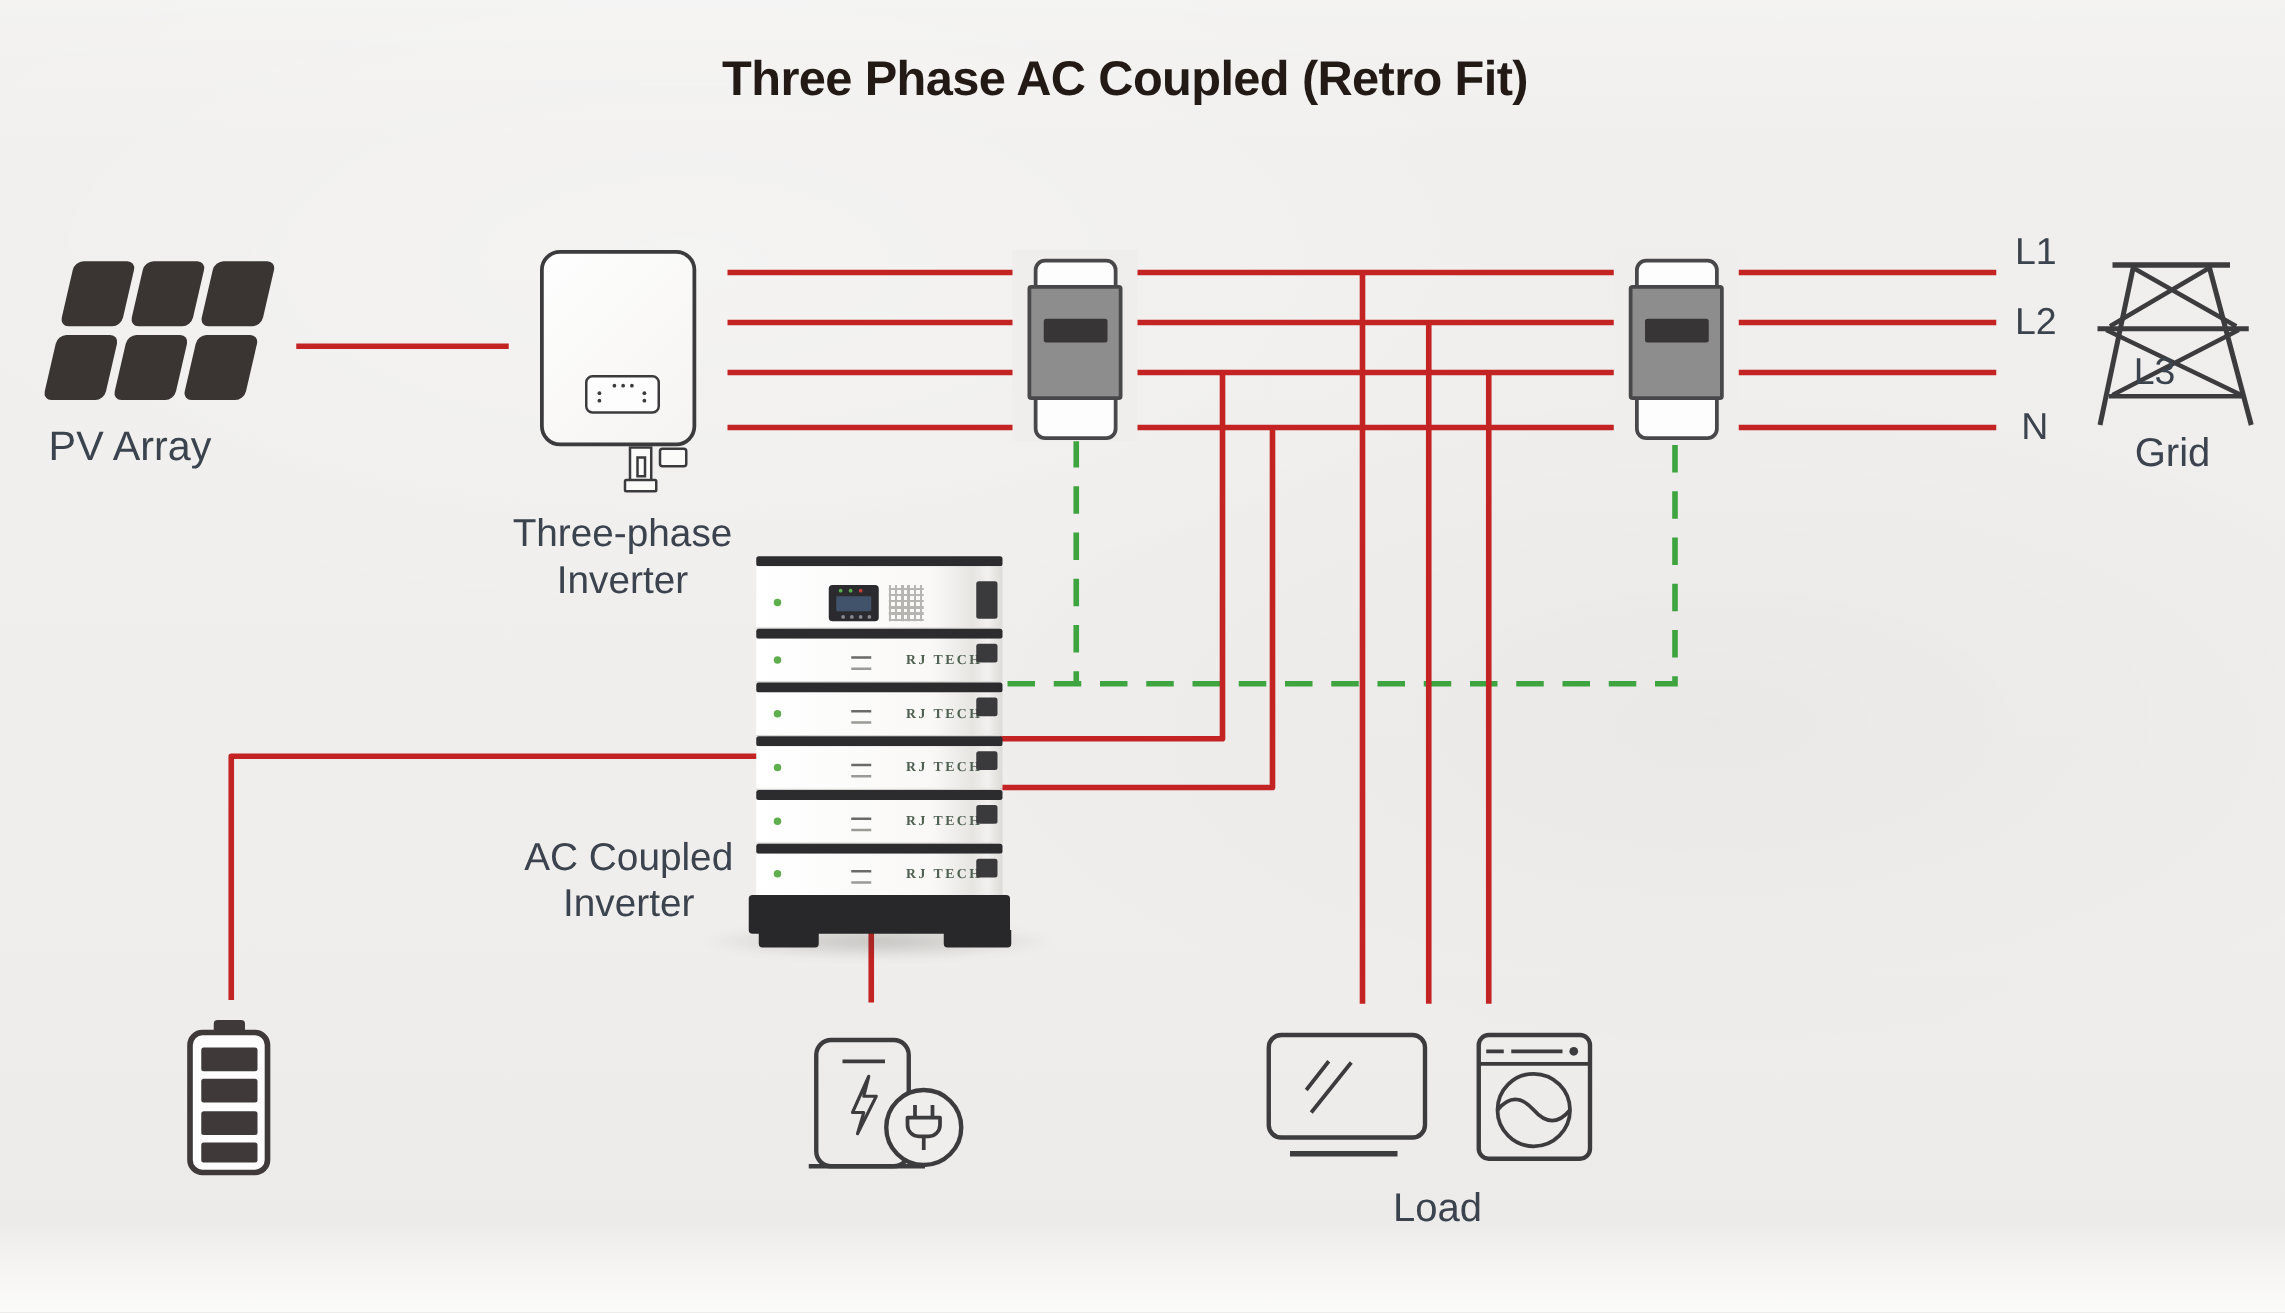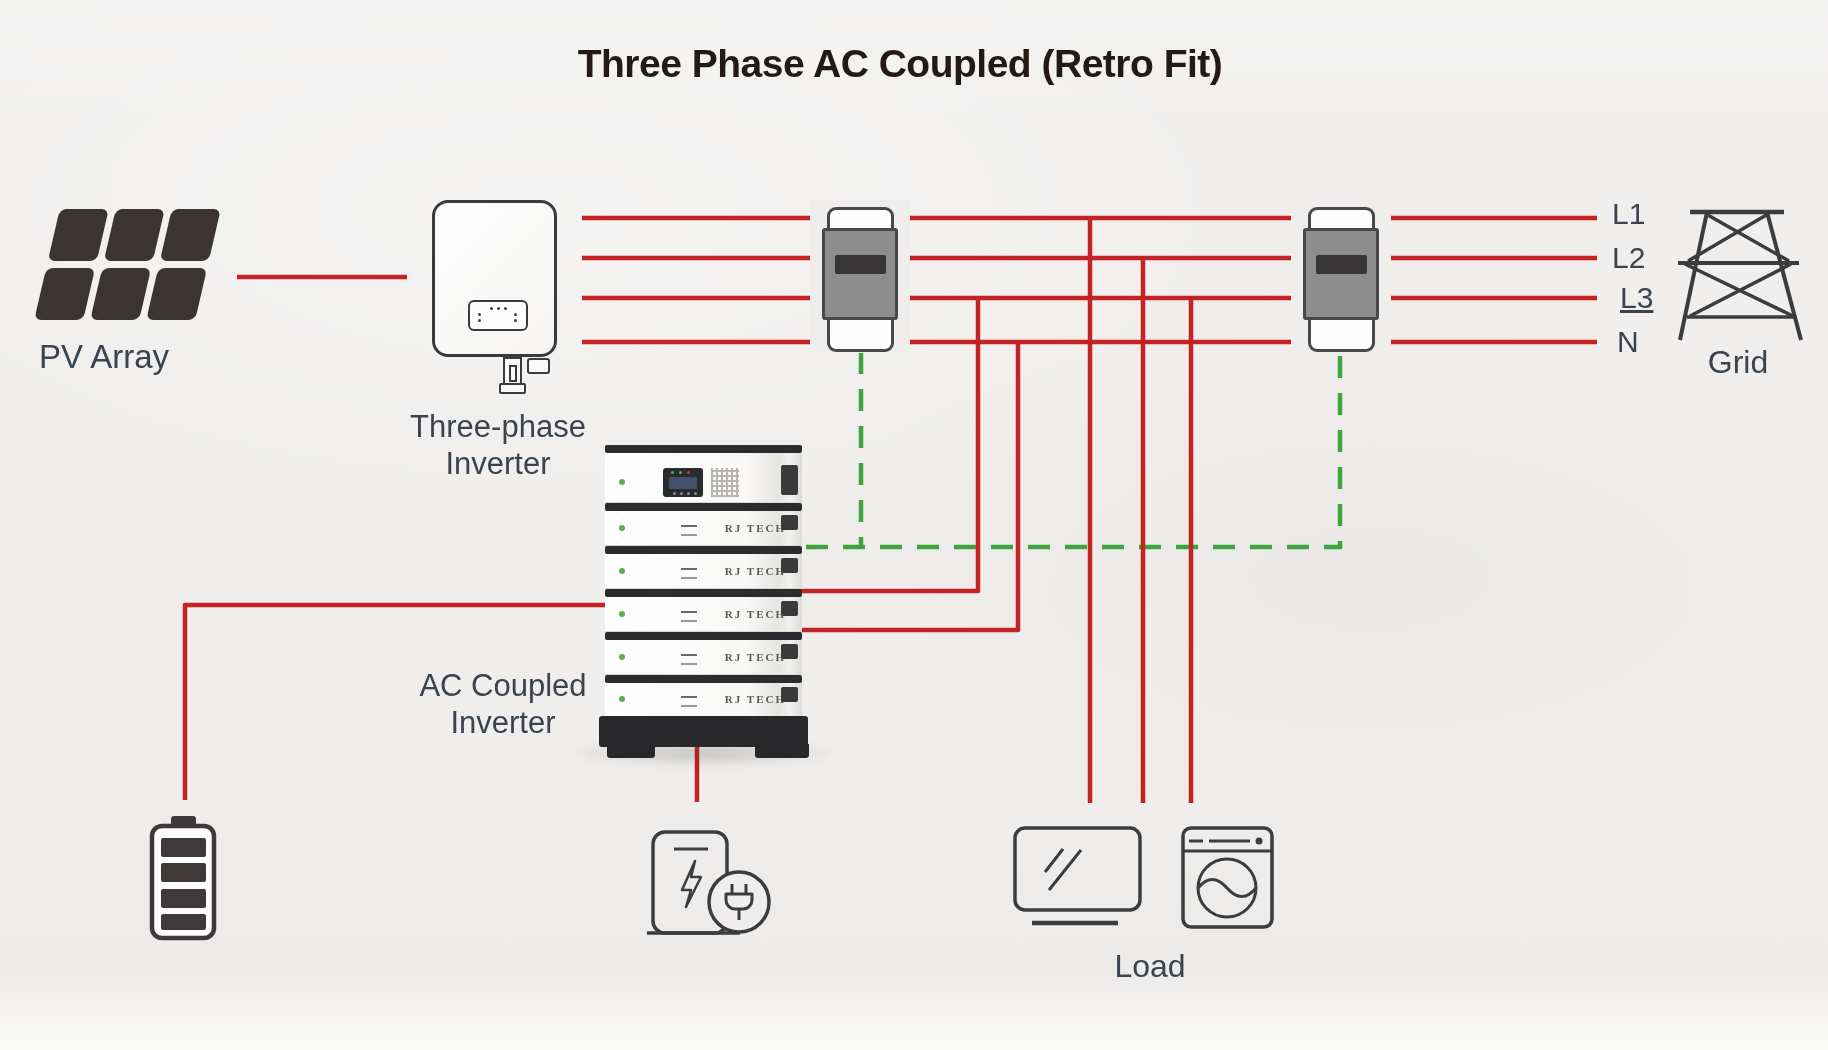--- a/index.html
+++ b/index.html
@@ -240,23 +240,23 @@
 
   <div class="lbl" style="left:104px;top:338px;font-size:33px;">PV Array</div>
 
   <div class="lbl" style="left:498px;top:408px;font-size:31px;">
     <div>Three-phase</div>
     <div>Inverter</div>
   </div>
 
 
 
-  <span class="phase-lbl" style="left:1612px;top:199px;">L1</span>
+  <span class="phase-lbl" style="left:1612px;top:187px;">L1</span>
   <span class="phase-lbl" style="left:1612px;top:243px;">L2</span>
-  <span class="phase-lbl" style="left:1620px;top:283px;text-decoration:underline;">L3</span>
+  <span class="phase-lbl" style="left:1707px;top:283px;">L3</span>
   <span class="phase-lbl" style="left:1617px;top:327px;">N</span>
 
   <div class="lbl" style="left:1738px;top:344px;">Grid</div>
 
   <div class="lbl" style="left:503px;top:667px;font-size:31px;">
     <div>AC Coupled</div>
     <div>Inverter</div>
   </div>
 
 

